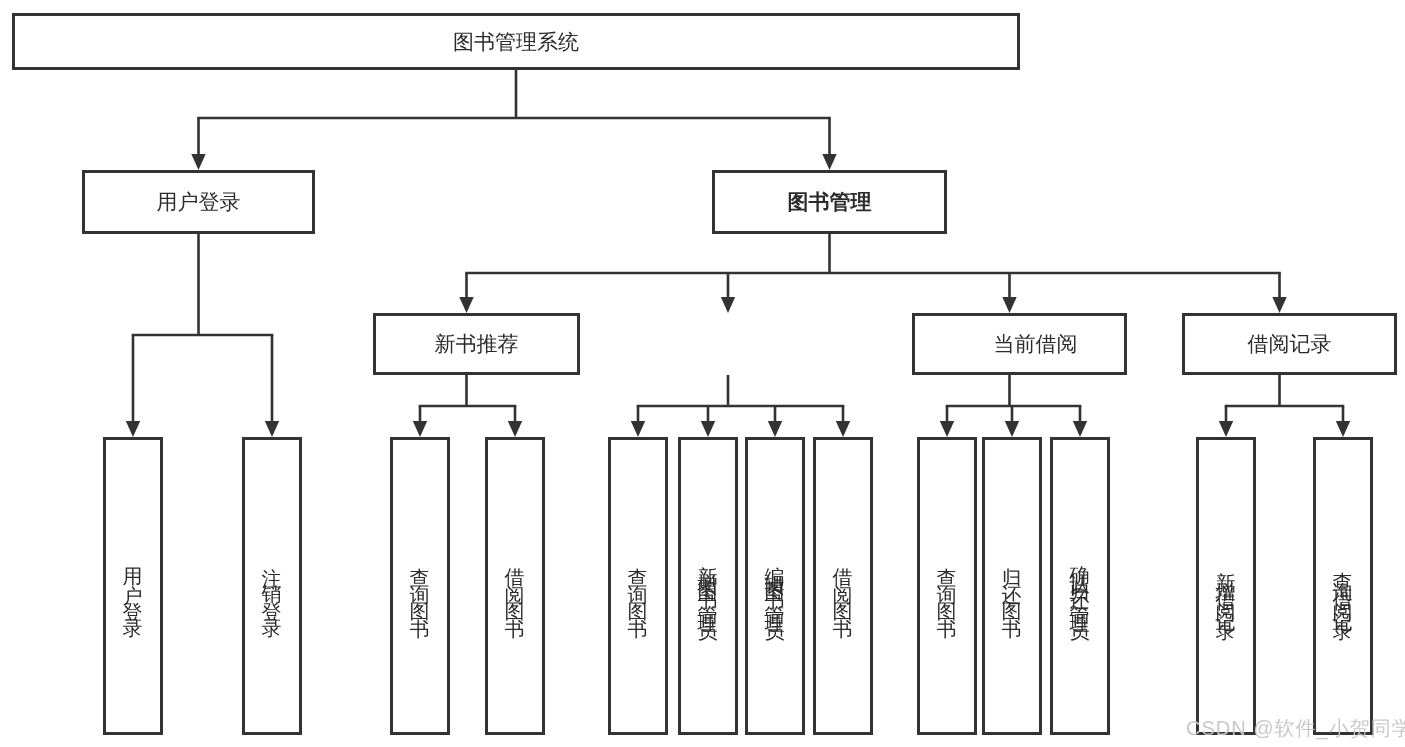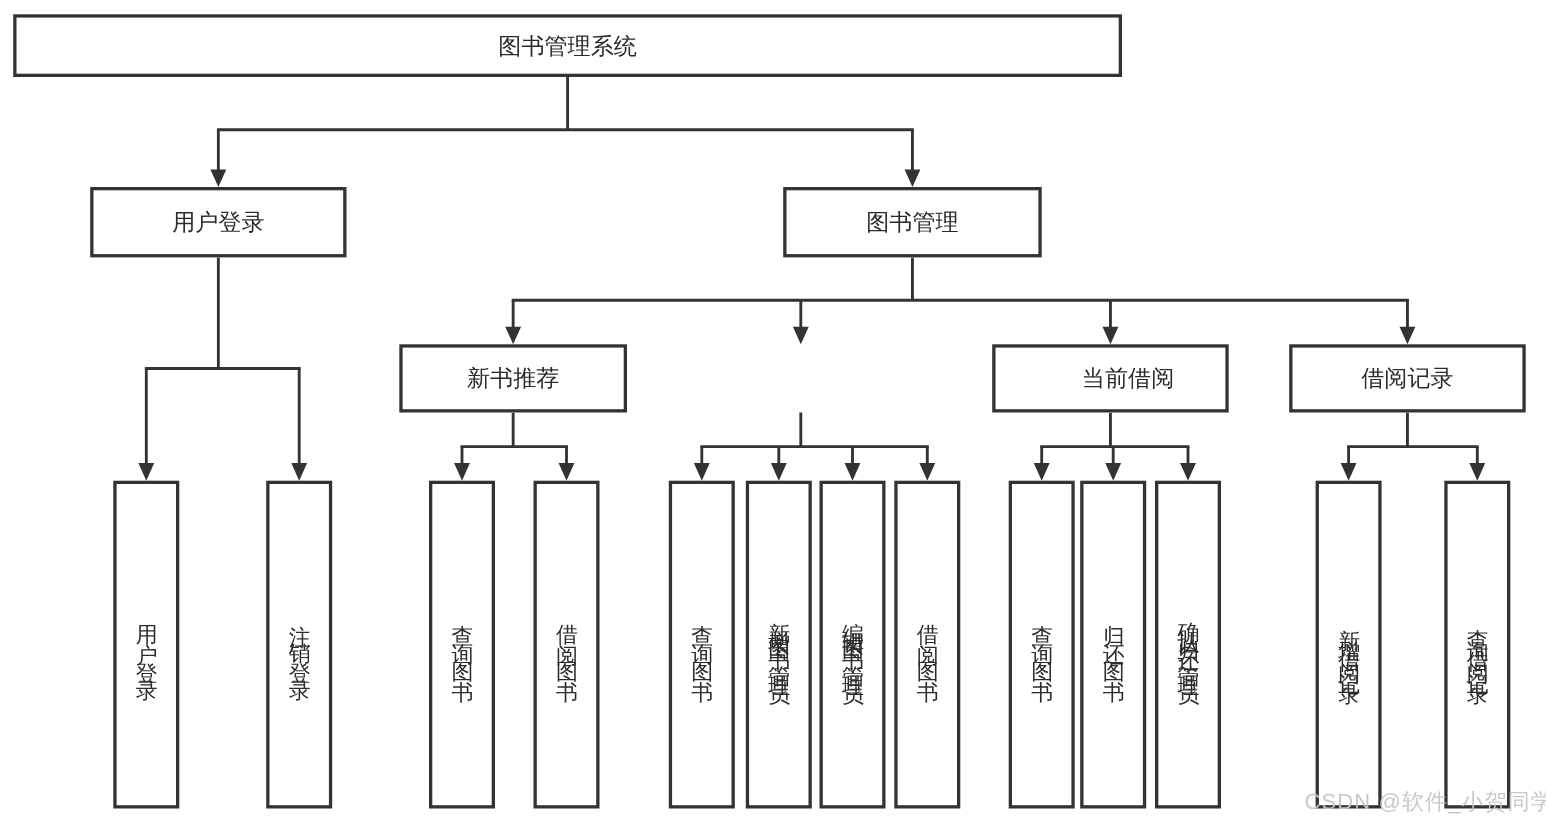--- a/index.html
+++ b/index.html
@@ -29,21 +29,21 @@
     background: #ffffff;
     display: flex;
     align-items: center;
     justify-content: center;
     color: #2b2b2b;
     font-size: 21px;
     box-sizing: border-box;
   }
   .root  { left: 12px;  top: 13px;  width: 1008px; height: 57px; }
   .lvl2  { height: 64px; top: 170px; }
-  .lvl3  { height: 62px; top: 313px; }
+  .lvl3  { height: 62px; top: 313px; margin-left: 10px; }
   .leaf  { width: 60px; height: 298px; top: 437px; }
   .vtext {
     writing-mode: vertical-rl;
     font-size: 20px;
     color: #2b2b2b;
     line-height: 1;
   }
   .ls-4 { letter-spacing: 17px; }
   .ls-6 { letter-spacing: 10px; }
   .ls-9 { letter-spacing: 8px;  }
@@ -118,21 +118,21 @@
       <polygon points="1335.8,421 1350.2,421 1343,437" fill="#333333"></polygon>
     </svg>
 
   <div class="node root">
     <span>图书管理系统</span>
   </div>
 
   <div class="node lvl2" style="left:82px; width:233px;">
     <span>用户登录</span>
   </div>
-  <div class="node lvl2" style="left:712px; width:235px;">
+  <div class="node lvl2" style="left:712px; width:235px;font-weight:bold;">
     <span>图书管理</span>
   </div>
 
   <div class="node lvl3" style="left:363px; width:207px;">
     <span>新书推荐</span>
   </div>
   <div class="node lvl3" style="left:902px; width:215px;padding-left:32px;">
     <span>当前借阅</span>
   </div>
   <div class="node lvl3" style="left:1172px; width:215px;font-family:Liberation Serif, serif;">

